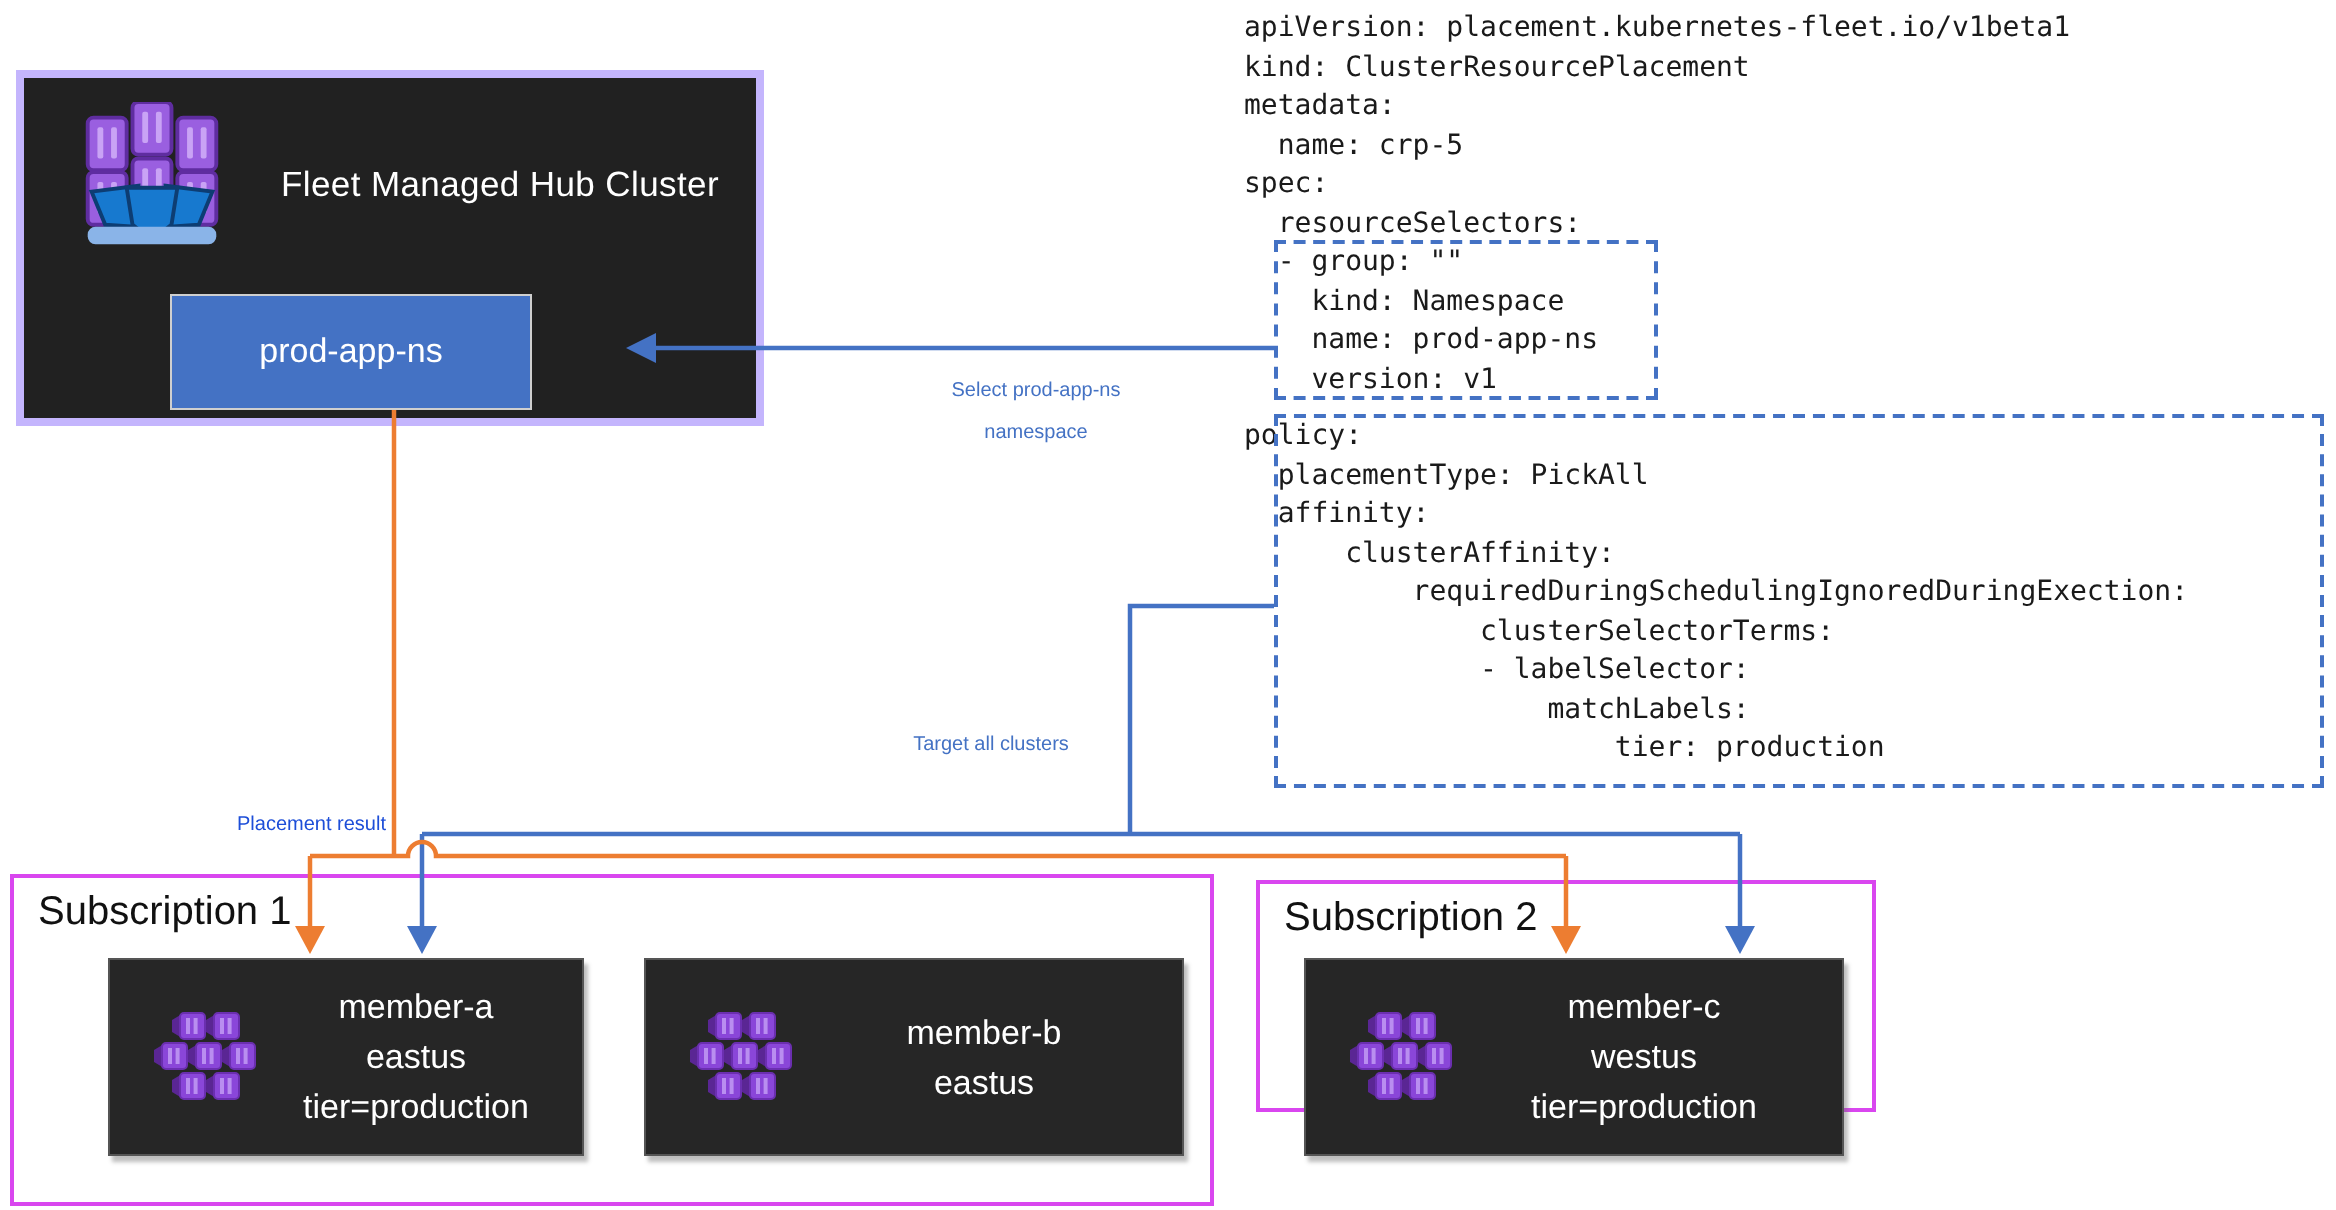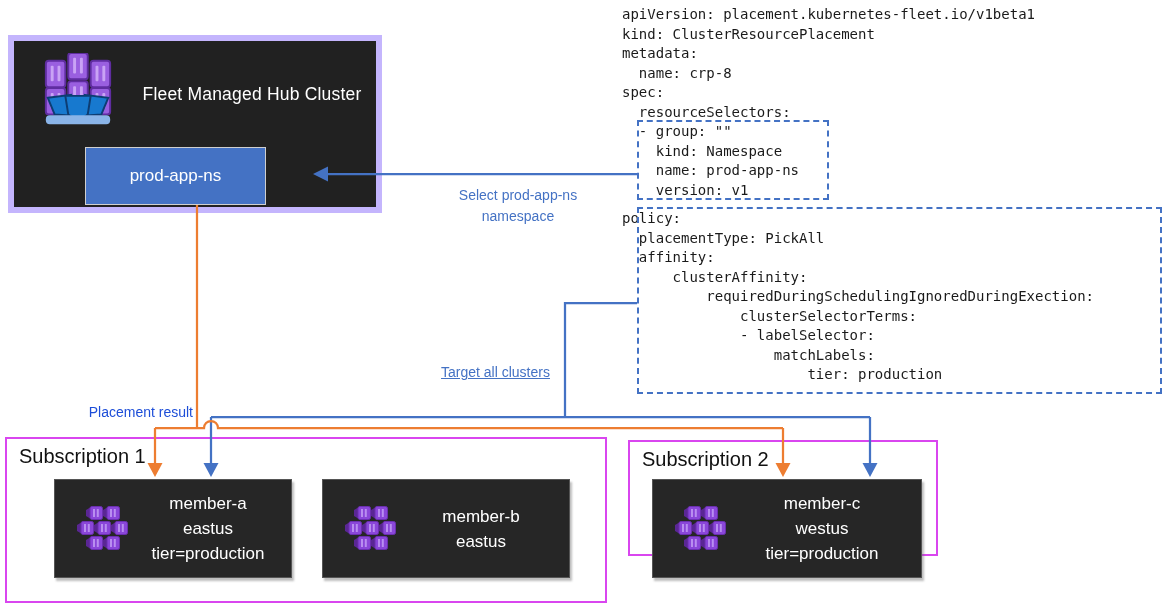--- a/index.html
+++ b/index.html
@@ -4,21 +4,21 @@
 <style>
   * { margin:0; padding:0; box-sizing:border-box; }
   html,body { background:#fff; }
   .canvas {
     position:relative; width:1168px; height:605px; background:#ffffff;
     font-family:"Liberation Sans", sans-serif; overflow:hidden;
   }
   
   .hub-box {
     position:absolute; left:8px; top:35px; width:374px; height:178px;
-    background:#212121; border:6px solid #c4b5fd; z-index:1;
+    background:#212121; border:4px solid #c4b5fd; z-index:1;
   }
   .hub-icon { position:absolute; left:30px; top:12px; }
   .hub-title {
     position:absolute; left:112px; top:43px; width:252px;
     color:#ffffff; font-size:17.5px; text-align:center; letter-spacing:.2px;
   }
   .ns-box {
     position:absolute; left:85px; top:147px; width:181px; height:58px;
     background:#4472C4; border:1px solid #cfcfcf; z-index:2;
     display:flex; align-items:center; justify-content:center;
@@ -29,41 +29,41 @@
     position:absolute; left:622px; z-index:2;
     font-family:"DejaVu Sans Mono","Liberation Mono",monospace;
     font-size:14px; line-height:19.5px; color:#1a1a1a; white-space:pre;
   }
   #yaml1 { top:5px; }
   #yaml2 { top:209px; }
   .dashed-box { position:absolute; border:2px dashed #4472C4; z-index:3; }
   #dash-selector { left:637px; top:120px; width:192px; height:80px; }
   #dash-policy   { left:637px; top:207px; width:525px; height:187px; }
   
-  .lbl { position:absolute; font-size:14px; line-height:21px; text-align:center; z-index:4; }
+  .lbl { position:absolute; font-size:10px; line-height:21px; text-align:center; z-index:4; }
   .lbl-blue { color:#4472C4; }
   .lbl-orange { color:#1d4ed8; }
   #lbl-select { left:418px; top:185px; width:200px; }
-  #lbl-target { left:393px; top:362px; width:205px;text-decoration:underline; }
+  #lbl-target { left:393px; top:362px; width:205px; }
   #lbl-placement { left:38px; top:402px; width:155px; text-align:right; }
   .lbl span { display:block; }
   
   .sub-box {
     position:absolute; background:#ffffff; border:2px solid #d946ef; z-index:1;
   }
   #sub1 { left:5px; top:437px; width:602px; height:166px; }
   #sub2 { left:628px; top:440px; width:310px; height:116px; }
   .sub-title { position:absolute; left:12px; top:6px; font-size:20px; color:#111; }
   .member {
     position:absolute; background:#262626; border:1px solid #555;
     box-shadow:2px 3px 2px rgba(110,110,110,.45);
     display:flex; align-items:center;
   }
   #member-a { left:47px;  top:40px; width:238px; height:99px; }
-  #member-b { left:315px; top:40px; width:248px; height:99px; }
+  #member-b { left:315px; top:40px; width:270px; height:99px; }
   #member-c { left:22px;  top:37px; width:270px; height:99px; }
   .member svg { margin-left:20px; flex:0 0 auto; }
   .member-text {
     flex:1 1 auto; text-align:center; color:#ffffff;
     font-size:17px; line-height:25px; padding-right:6px;
   }
   
   #arrows { position:absolute; left:0; top:0; width:1168px; height:605px; z-index:5; pointer-events:none; }
 </style>
 </head>
@@ -112,21 +112,21 @@
     <div class="hub-title">Fleet Managed Hub Cluster</div>
   </div>
 
   <div class="ns-box">
     <span>prod-app-ns</span>
   </div>
 
   <pre id="yaml1" class="yaml">apiVersion: placement.kubernetes-fleet.io/v1beta1
 kind: ClusterResourcePlacement
 metadata:
-  name: crp-8
+  name: crp-5
 spec:
   resourceSelectors:
   - group: ""
     kind: Namespace
     name: prod-app-ns
     version: v1</pre>
   <pre id="yaml2" class="yaml">policy:
   placementType: PickAll
   affinity:
       clusterAffinity:

